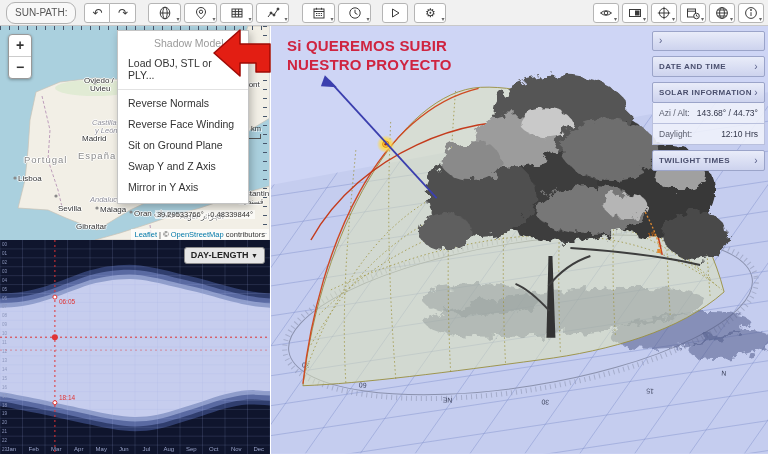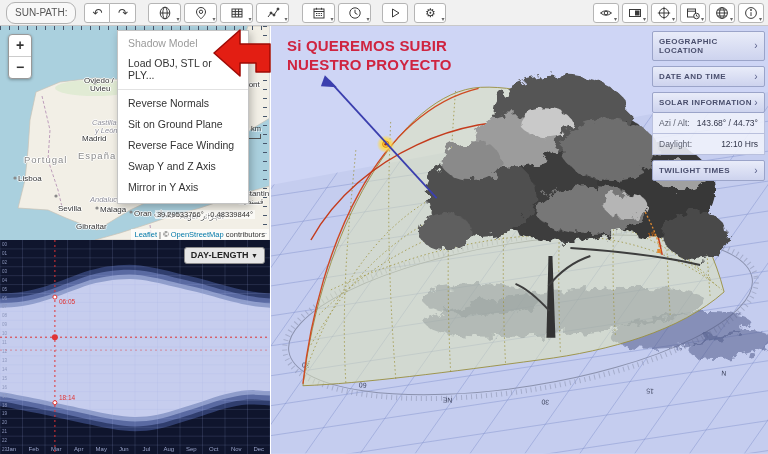--- a/index.html
+++ b/index.html
@@ -38,21 +38,21 @@
   #map-attrib{position:absolute;right:0;bottom:0;font-size:7.5px;color:#333;
               background:rgba(255,255,255,.72);padding:1px 4px;}
   #map-attrib .lnk{color:#0078a8;text-align:right;}
   .ruler-top{position:absolute;left:0;top:0;width:270px;height:4px;
      background:repeating-linear-gradient(to right,#47566b 0 1px,transparent 1px 9px);}
   .ruler-right{position:absolute;right:2px;top:0;height:214px;width:4px;
      background:repeating-linear-gradient(to bottom,#47566b 0 1px,transparent 1px 9px);}
   
   #menu{position:absolute;left:117px;top:30px;width:130px;background:#fff;border:1px solid #c4c4c4;
         box-shadow:2px 3px 8px rgba(0,0,0,.25);z-index:50;padding-bottom:5px;}
-  .menu-header{padding:6px 10px 4px;font-size:10.5px;color:#9a9a9a;}
+  .menu-header{padding:6px 10px 4px;font-size:10.5px;color:#9a9a9a;margin-left:26px;}
   .menu-item{padding:4px 10px 5px;font-size:10.5px;color:#333;cursor:pointer;}
   .menu-sep{height:1px;background:#e2e2e2;margin:3px 0;}
   
   #red-arrow{position:absolute;left:208px;top:24px;z-index:60;}
   #red-note{position:absolute;left:287px;top:36px;z-index:60;font-size:15px;font-weight:bold;
             color:#cf2440;line-height:19px;letter-spacing:.2px;}
   
   #chart{position:absolute;left:0;top:240px;width:270px;height:214px;background:#0f152d;overflow:hidden;}
   #daylength-btn{position:absolute;right:5px;top:7px;height:15px;line-height:15px;background:#e6e6e6;
       border:1px solid #8c8c8c;border-radius:3px;font-size:9px;font-weight:bold;color:#222;
@@ -496,21 +496,20 @@
 
     <g>
       <line x1="166" y1="172" x2="58" y2="54" stroke="#3b3fae" stroke-width="1.8"></line>
       <polygon points="54,49 66,61 50,60" fill="#3b3fae"></polygon>
     </g>
   </svg>
 </div>
 
 <div id="panel">
     <div class="sec-header">
-      <span>GEOGRAPHIC LOCATION</span>
       <span class="chev">›</span>
     </div>
     <div class="sec-header">
       <span>DATE AND TIME</span>
       <span class="chev">›</span>
     </div>
     <div class="sec-header">
       <span>SOLAR INFORMATION</span>
       <span class="chev">›</span>
     </div>
@@ -527,22 +526,22 @@
       <span class="chev">›</span>
     </div>
   </div>
 
 <div id="menu">
   <div class="menu-header">Shadow Model</div>
   <div id="menu-items">
       <div class="menu-item">Load OBJ, STL or PLY...</div>
       <div class="menu-sep"></div>
       <div class="menu-item">Reverse Normals</div>
+      <div class="menu-item">Reverse Face Winding</div>
       <div class="menu-item">Sit on Ground Plane</div>
-      <div class="menu-item">Reverse Face Winding</div>
       <div class="menu-item">Swap Y and Z Axis</div>
       <div class="menu-item">Mirror in Y Axis</div>
     </div>
 </div>
 
 <svg id="red-arrow" width="70" height="60" viewBox="208 24 70 60">
   <polygon points="214,53 240,30 240,44 270,44 270,72 256,72 256,63 240,63 240,76" fill="#e31e13" stroke="#9e0b06" stroke-width="1.5" stroke-linejoin="round"></polygon>
 </svg>
 
 <div id="red-note">

